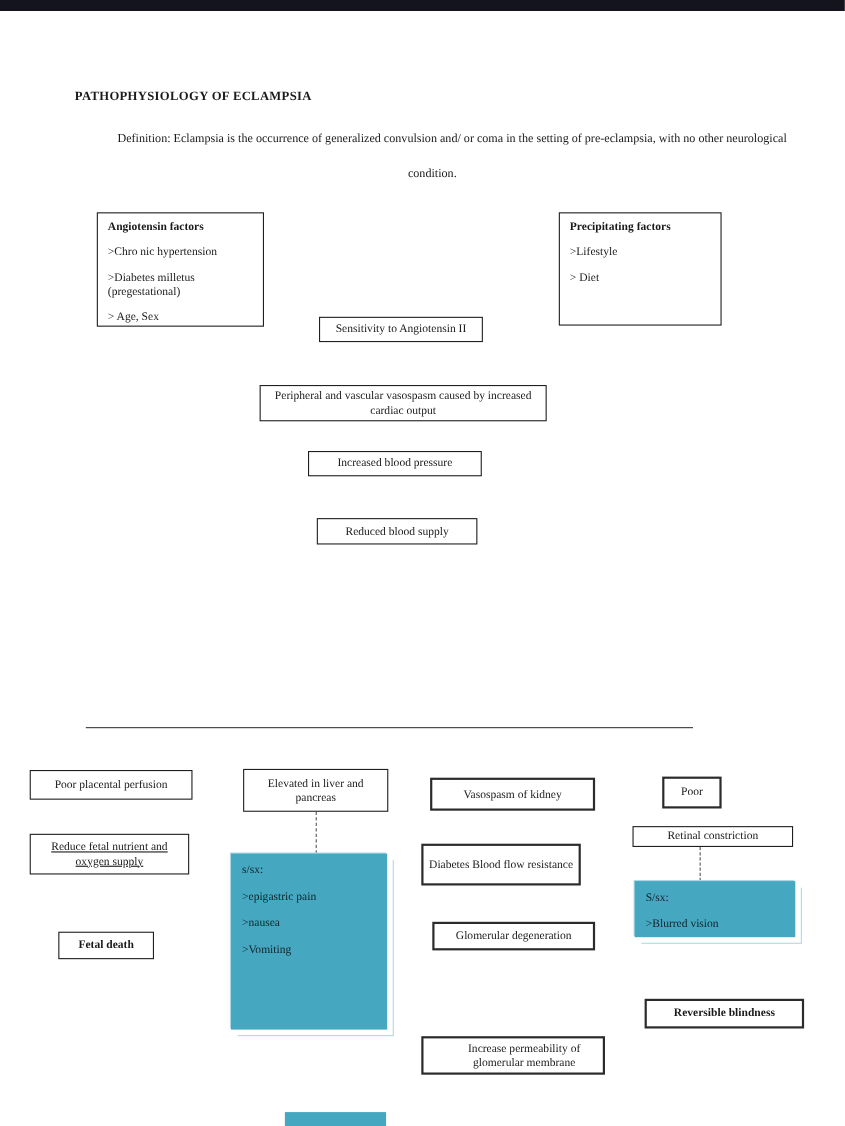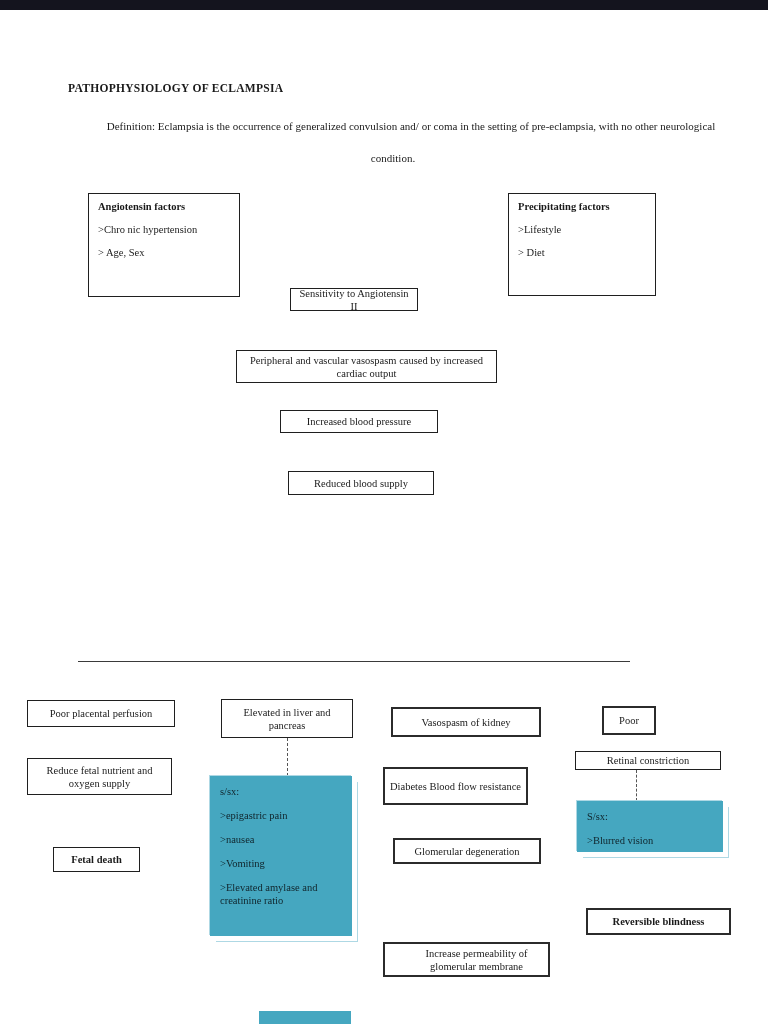--- a/index.html
+++ b/index.html
@@ -33,59 +33,59 @@
 
 <div class="abs topbar" style="background:#14141e;"></div>
 <div class="abs teal-frag" style="background:#45a7c0;"></div>
 
 <div class="abs doc-title">PATHOPHYSIOLOGY OF ECLAMPSIA</div>
 <div class="abs definition">Definition: Eclampsia is the occurrence of generalized convulsion and/ or coma in the setting of pre-eclampsia, with no other neurological condition.</div>
 
 <div class="abs box factor-box" style="left:88px;top:193px;width:152px;height:104px;">
   <div class="f-title">Angiotensin factors</div>
   <p>&gt;Chro nic hypertension</p>
+  <p>&gt;Diabetes milletus (pregestational)</p>
   <p>&gt; Age, Sex</p>
 </div>
 
 <div class="abs box factor-box" style="left:508px;top:193px;width:148px;height:103px;">
   <div class="f-title">Precipitating factors</div>
   <p>&gt;Lifestyle</p>
   <p>&gt; Diet</p>
 </div>
 
-<div class="abs box center" style="left:290px;top:288px;width:128px;height:23px;">Sensitivity to Angiotensin II</div>
+<div class="abs box center" style="left:290px;top:288px;width:149px;height:23px;">Sensitivity to Angiotensin II</div>
 
 <div class="abs box center" style="left:236px;top:350px;width:261px;height:33px;">Peripheral and vascular vasospasm caused by increased cardiac output</div>
 
 <div class="abs box center" style="left:280px;top:410px;width:158px;height:23px;">Increased blood pressure</div>
 
 <div class="abs box center" style="left:288px;top:471px;width:146px;height:24px;">Reduced blood supply</div>
 
 <div class="abs divider" style="left:78px;top:661px;width:552px;"></div>
 
 <div class="abs box center" style="left:27px;top:700px;width:148px;height:27px;">Poor placental perfusion</div>
 
 <div class="abs box center" style="left:221px;top:699px;width:132px;height:39px;">Elevated in liver and pancreas</div>
 
 <div class="abs box heavy center" style="left:391px;top:707px;width:150px;height:30px;">Vasospasm of kidney</div>
 
 <div class="abs box heavy center" style="left:602px;top:706px;width:54px;height:29px;">Poor</div>
 
-<div class="abs box center" style="left:27px;top:758px;width:145px;height:37px;">Reduce fetal nutrient and oxygen supply</div>
+<div class="abs box center" style="left:27px;top:758px;width:145px;height:37px;text-decoration:underline;">Reduce fetal nutrient and oxygen supply</div>
 
 <div class="abs box center bold" style="left:53px;top:847px;width:87px;height:25px;">Fetal death</div>
 
 <div class="abs dash" style="left:287px;top:738px;height:38px;"></div>
 
 <div class="abs sx-box" style="left:210px;top:776px;width:142px;height:160px;background:#45a7c0;">
   <p class="sx-title">s/sx:</p>
   <p>&gt;epigastric pain</p>
   <p>&gt;nausea</p>
   <p>&gt;Vomiting</p>
-  <p>&gt;Elevated amylase and creatinine ratio</p>
 </div>
 
 <div class="abs box heavy center" style="left:383px;top:767px;width:145px;height:38px;">Diabetes  Blood flow resistance</div>
 
 <div class="abs box heavy center" style="left:393px;top:838px;width:148px;height:26px;">Glomerular degeneration</div>
 
 <div class="abs box heavy center" style="left:383px;top:942px;width:167px;height:35px;padding-left:24px;">Increase permeability of glomerular membrane</div>
 
 <div class="abs box center" style="left:575px;top:751px;width:146px;height:19px;">Retinal constriction</div>
 

